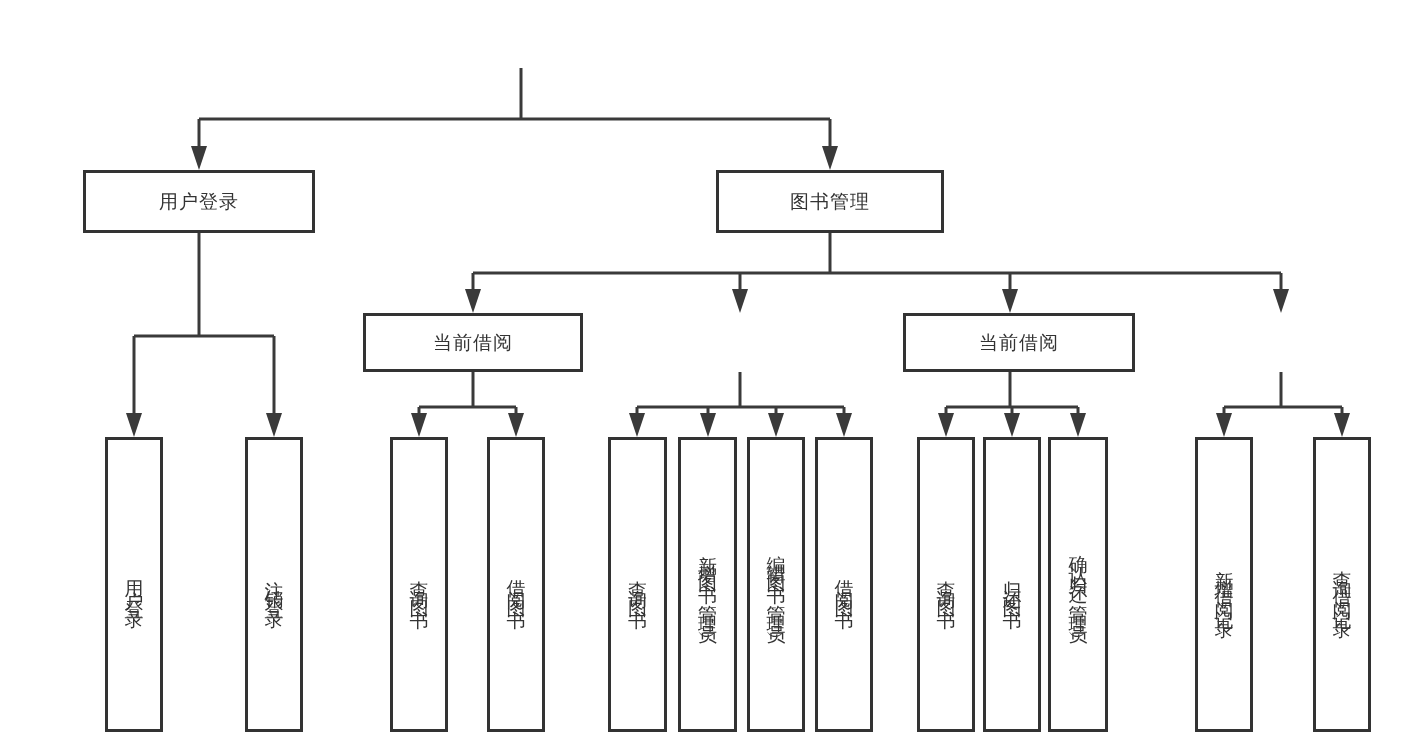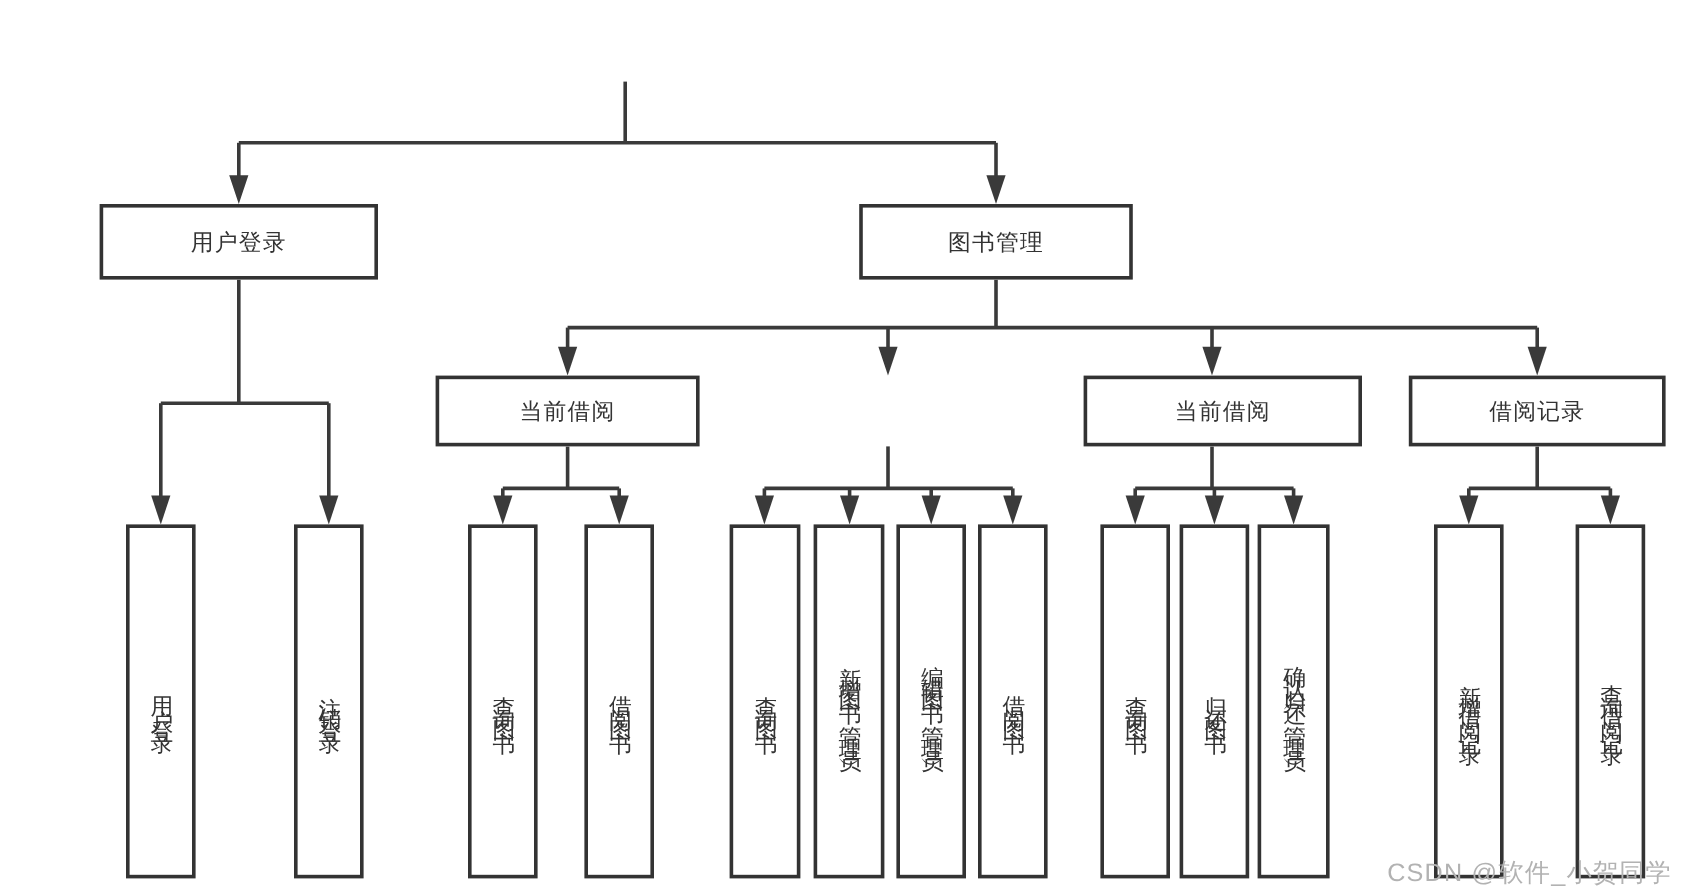--- a/index.html
+++ b/index.html
@@ -112,23 +112,20 @@
   <div class="box lvl" style="left:716px;top:170px;width:228px;height:63px">
     <span>图书管理</span>
   </div>
 
   <div class="box lvl" style="left:363px;top:313px;width:220px;height:59px">
     <span>当前借阅</span>
   </div>
   <div class="box lvl" style="left:903px;top:313px;width:232px;height:59px">
     <span>当前借阅</span>
   </div>
-  <div class="box lvl" style="left:1174px;top:313px;width:214px;height:59px">
-    <span>借阅记录</span>
-  </div>
 
   <div class="box leaf" style="left:105px;top:437px;width:58px;height:295px">
     <span>用户登录</span>
   </div>
   <div class="box leaf" style="left:245px;top:437px;width:58px;height:295px">
     <span>注销登录</span>
   </div>
 
   <div class="box leaf" style="left:390px;top:437px;width:58px;height:295px">
     <span>查询图书</span>
@@ -160,15 +157,14 @@
     <span>确认归还（管理员）</span>
   </div>
 
   <div class="box leaf" style="left:1195px;top:437px;width:58px;height:295px">
     <span>新增借阅记录</span>
   </div>
   <div class="box leaf" style="left:1313px;top:437px;width:58px;height:295px">
     <span>查询借阅记录</span>
   </div>
 
-  <div class="watermark">CSDN @软件_小贺同学</div>
 
 </div>
 
 </body></html>

